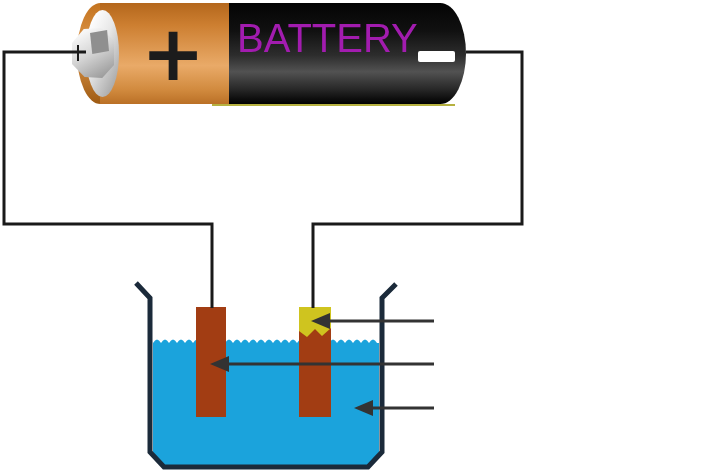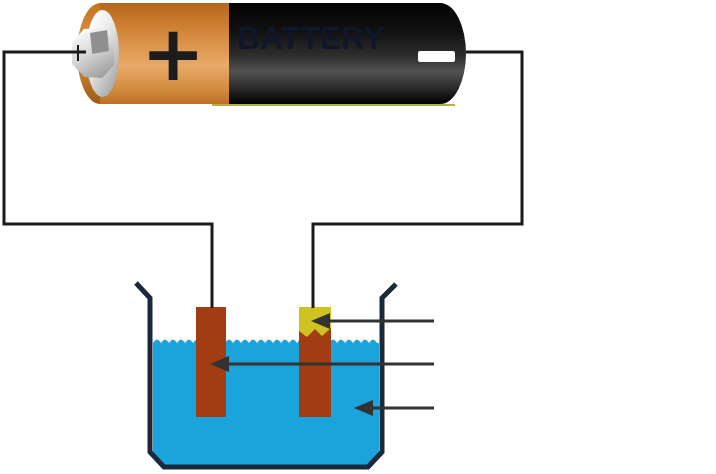--- a/index.html
+++ b/index.html
@@ -19,22 +19,22 @@
   .bat-underline{left:212px;top:104px;width:243px;height:2px;background:#a9a31e;opacity:.85;}
   .bat-capface{left:86px;top:10px;width:33px;height:87px;border-radius:50%;
     background:linear-gradient(115deg,#ffffff 12%,#e8e8e8 45%,#a8a8a8 88%);}
   .bat-nub{left:72px;top:28px;width:42px;height:50px;
     background:linear-gradient(150deg,#f6f6f6 15%,#d4d4d4 50%,#9d9d9d 90%);
     clip-path:polygon(0% 30%,28% 2%,70% 0%,100% 26%,100% 74%,72% 100%,30% 98%,0% 72%);}
   .bat-nub-facet{left:90px;top:30px;width:19px;height:24px;background:#8f8f8f;
     clip-path:polygon(0% 12%,90% 0%,100% 88%,12% 100%);}
   .bat-plus{left:143px;top:18px;width:60px;height:70px;display:flex;align-items:center;justify-content:center;
     font-family:"DejaVu Sans",sans-serif;font-size:76px;font-weight:bold;color:#1c1c1c;}
-  .bat-label{left:237px;top:18px;width:180px;font-size:32px;line-height:40px;font-weight:bold;
-    color:#0f172a;letter-spacing:0;}
+  .bat-label{left:237px;top:18px;width:180px;font-size:40px;line-height:40px;font-weight:normal;
+    color:#a21caf;letter-spacing:0;}
   .bat-minus{left:418px;top:51px;width:37px;height:11px;background:#ffffff;border-radius:2px;}
   
   .apparatus{left:0;top:0;}
 </style>
 </head>
 <body>
 
 <div class="canvas">
 
   <div>

